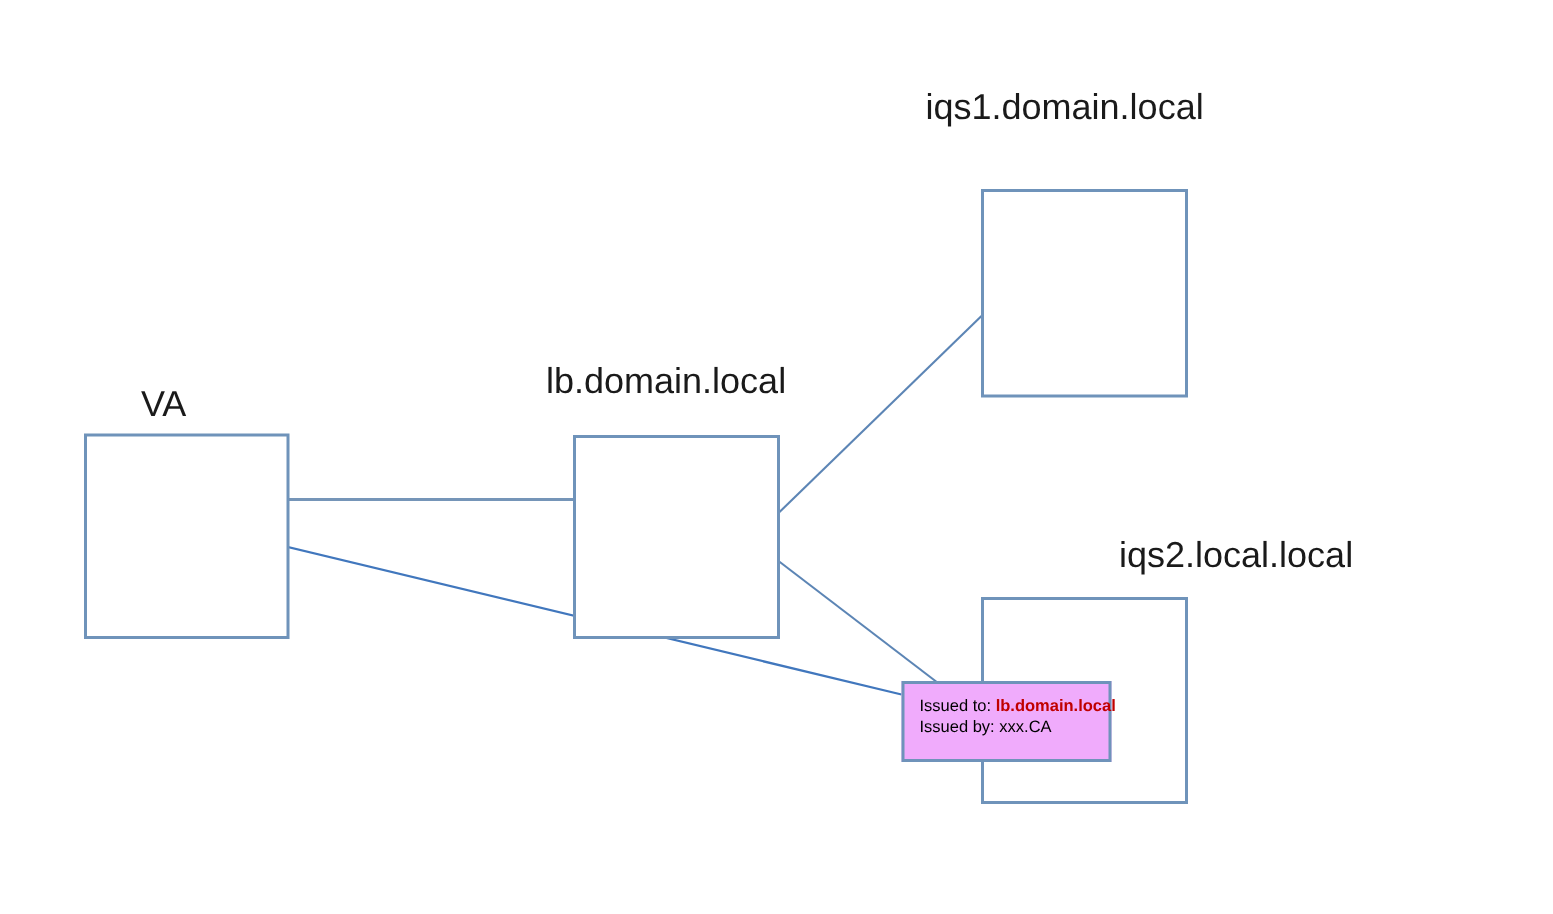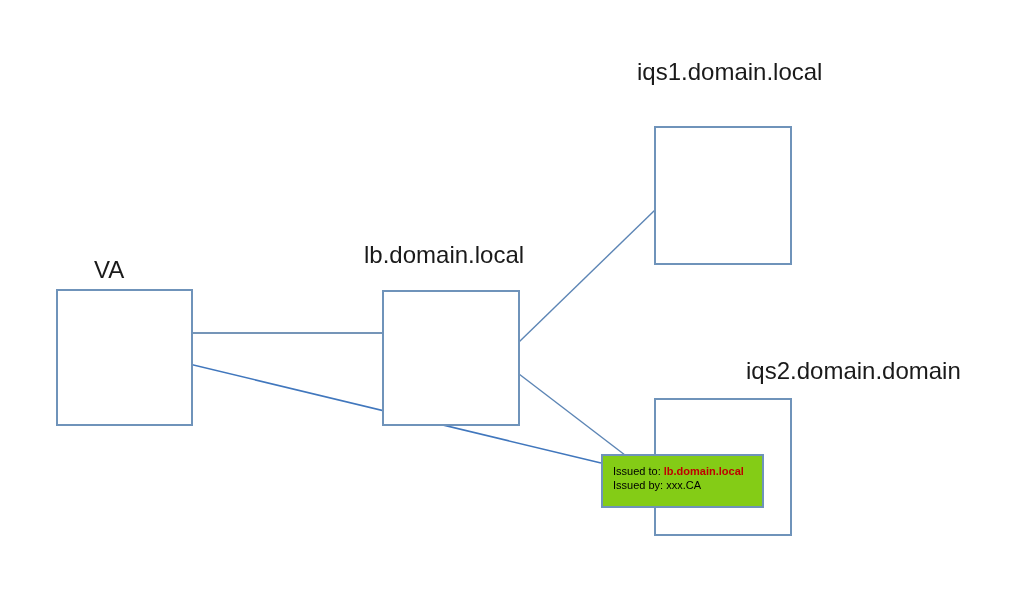--- a/index.html
+++ b/index.html
@@ -24,23 +24,23 @@
     position: absolute;
     font-size: 24px;
     line-height: 28px;
     color: #1a1a1a;
     white-space: nowrap;
   }
   .cert-box {
     position: absolute;
     left: 601px;
     top: 454px;
-    width: 163px;
+    width: 140px;
     height: 54px;
-    background: #84cc16;
+    background: #f0abfc;
     border: 2px solid #6f93ba;
     box-sizing: border-box;
   }
   .cert-text {
     padding: 8px 0 0 10px;
     font-size: 11px;
     line-height: 14px;
     color: #000000;
     white-space: nowrap;
   }
@@ -75,23 +75,23 @@
 
     <rect x="655" y="127" width="136" height="137" fill="#ffffff" stroke-width="2" stroke="#6f93ba"></rect>
 
     <rect x="655" y="399" width="136" height="136" fill="#ffffff" stroke-width="2" stroke="#6f93ba"></rect>
   </svg>
 
   <div class="node-label" style="left:94px; top:256px;">VA</div>
 
   <div class="node-label" style="left:364px; top:241px;">lb.domain.local</div>
 
-  <div class="node-label" style="left:637px; top:58px;">iqs1.domain.local</div>
+  <div class="node-label" style="left:617px; top:58px;">iqs1.domain.local</div>
 
-  <div class="node-label" style="left:746px; top:357px;">iqs2.domain.domain</div>
+  <div class="node-label" style="left:746px; top:357px;">iqs2.local.local</div>
 
   <div class="cert-box">
     <div class="cert-text">
       <div><span>Issued to: </span><span class="cert-value">lb.domain.local</span></div>
       <div>Issued by: xxx.CA</div>
     </div>
   </div>
 
 </div>
 

